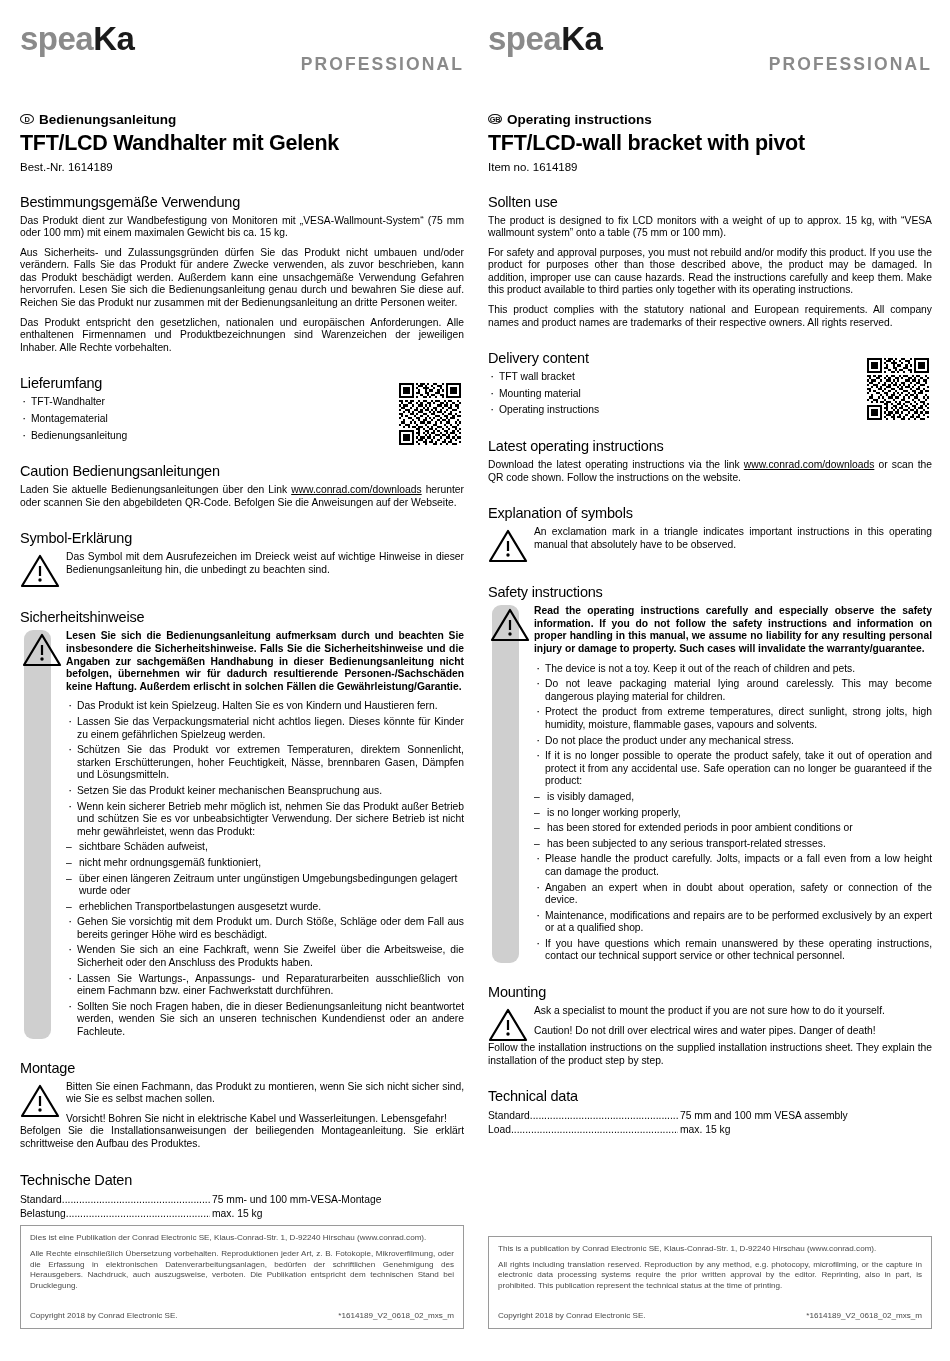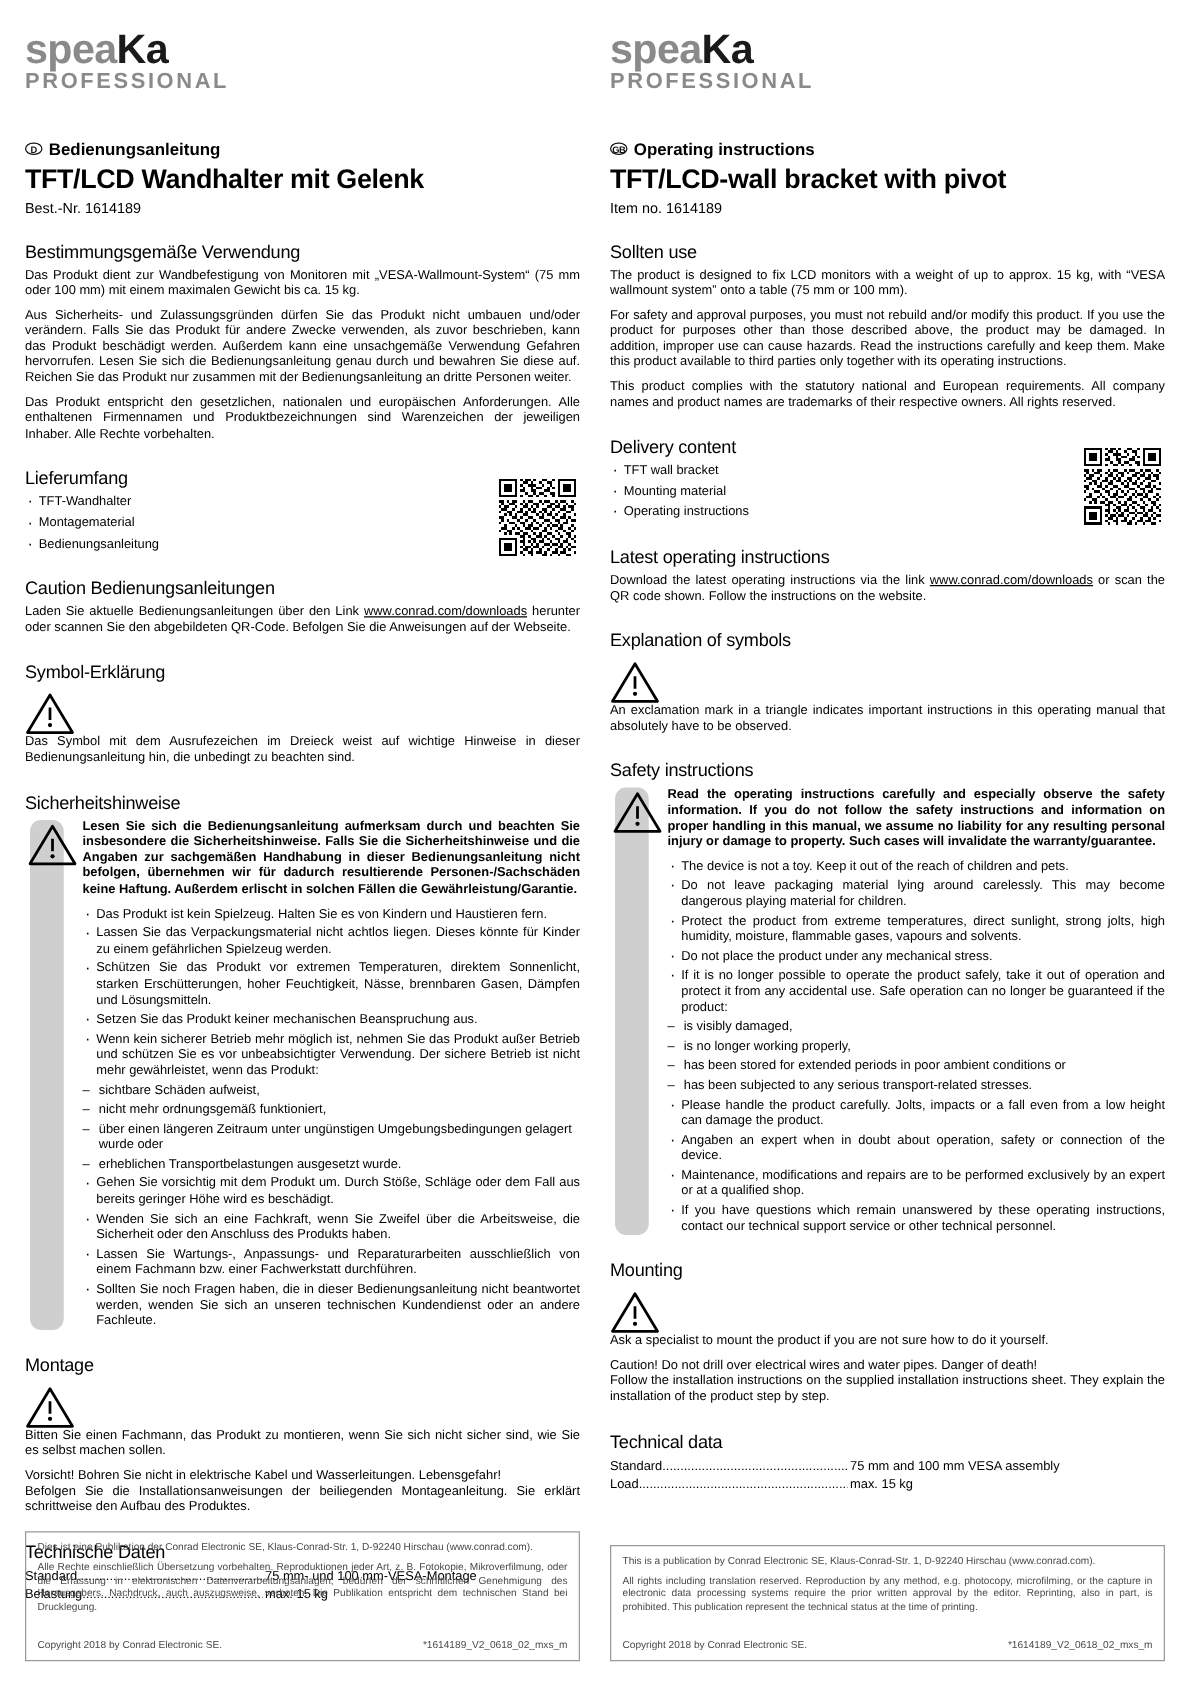--- a/index.html
+++ b/index.html
@@ -12,21 +12,21 @@
   .page{position:relative;width:950px;height:1347px;overflow:hidden;}
   .col{position:absolute;top:0;width:444px;}
   .col-de{left:20px;}
   .col-en{left:488px;}
 
   
   .logo{margin-top:22px;line-height:1;}
   .logo-main{font-size:33px;font-weight:bold;letter-spacing:-0.5px;}
   .logo-main .g{color:#8a8a8a;}
   .logo-main .k{color:#1a1a1a;}
-  .logo-sub{font-size:17.5px;font-weight:bold;color:#8a8a8a;letter-spacing:2.1px;margin-top:1px;}
+  .logo-sub{font-size:17.5px;font-weight:bold;color:#8a8a8a;letter-spacing:2.1px;margin-top:1px;text-align:right;}
 
   
   .dochead{margin-top:38px;}
   .doctype{font-size:13.5px;font-weight:bold;display:flex;align-items:center;gap:5px;}
   .flag{
     display:inline-block;width:14px;height:10.5px;border:1.4px solid #111;
     border-radius:50%;font-size:7.5px;font-weight:bold;line-height:9px;
     text-align:center;letter-spacing:-0.4px;color:#111;box-sizing:border-box;
   }
   .title{font-size:21.5px;font-weight:bold;margin-top:4px;letter-spacing:-0.3px;}
@@ -52,21 +52,21 @@
     padding-left:13px;margin-bottom:3px;text-align:left;
   }
   ul.dash>li:before{content:"\2013";position:absolute;left:0;top:0;}
 
   
   .delivery-wrap{position:relative;}
   .qr{position:absolute;right:3px;top:8px;width:62px;height:62px;}
   .qr svg{display:block;width:62px;height:62px;}
 
   
-  .warnrow{display:flex;align-items:flex-start;gap:0;flex-direction:column;}
+  .warnrow{display:flex;align-items:flex-start;gap:0;}
   .tri{flex:0 0 auto;width:46px;padding-top:2px;}
   .tri svg{display:block;width:40px;height:35px;}
   .warnrow .wtext{flex:1 1 auto;}
 
   
   .safety{position:relative;padding-left:46px;}
   .greybar{
     position:absolute;left:4px;top:0;width:27px;height:100%;
     background:#cfcfcf;border-radius:9px;z-index:0;
   }

